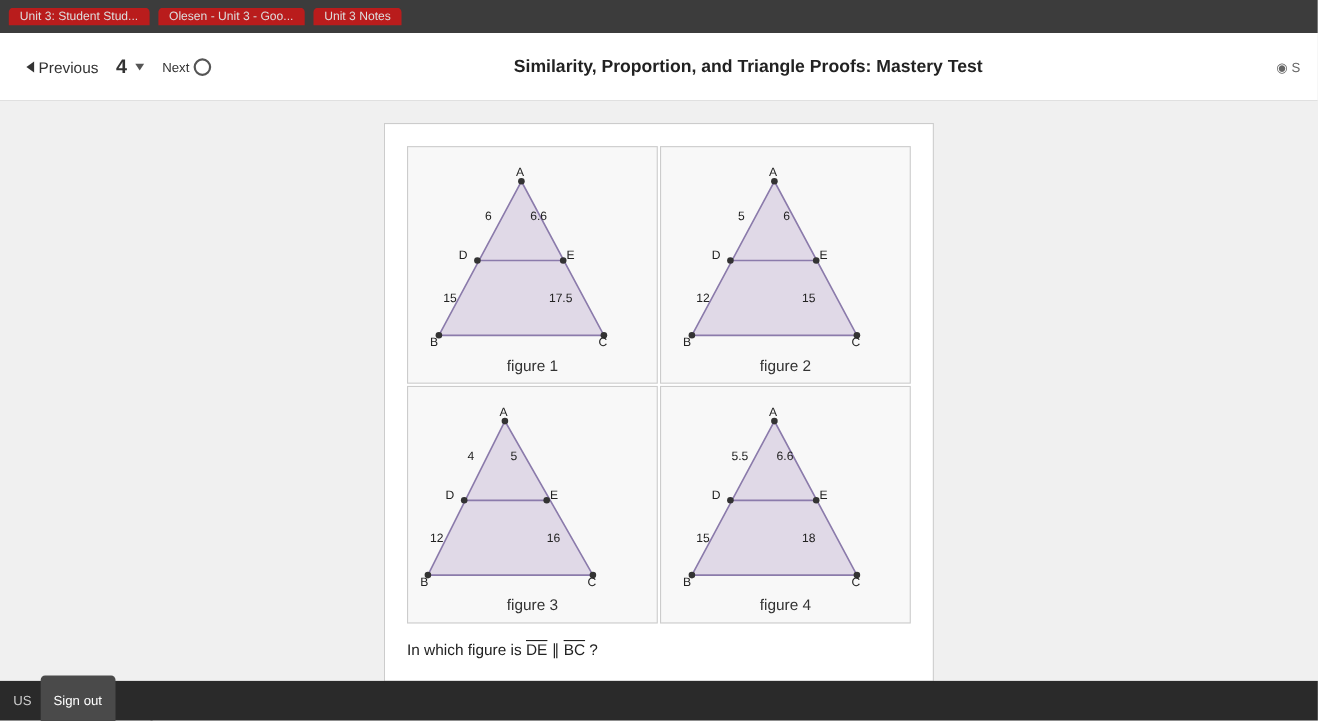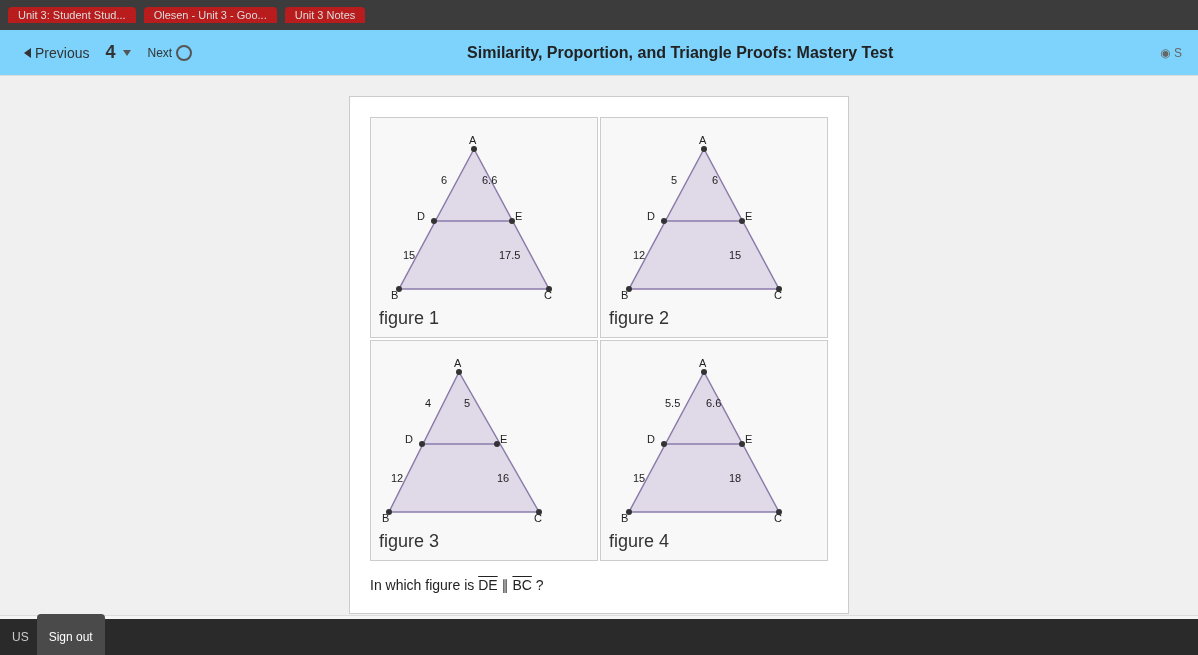--- a/index.html
+++ b/index.html
@@ -29,22 +29,22 @@
       border-radius: 4px 4px 0 0;
       white-space: nowrap;
       overflow: hidden;
       text-overflow: ellipsis;
       max-width: 150px;
     }
 
     
     .nav-bar {
       width: 100%;
-      height: 46px;
-      background: #7dd3fc;
+      height: 62px;
+      background: #ffffff;
       display: flex;
       align-items: center;
       padding: 0 16px;
       border-bottom: 1px solid #ddd;
       gap: 8px;
     }
     .nav-btn {
       display: flex;
       align-items: center;
       gap: 4px;
@@ -134,23 +134,24 @@
 
     .figure-cell {
       border: 1px solid #ccc;
       padding: 16px 8px 8px 8px;
       background: #f8f8f8;
       position: relative;
       min-height: 200px;
     }
 
     .figure-label {
-      font-size: 18px;
+      font-size: 14px;
       color: #333;
       margin-top: 4px;
+      text-align: center;
     }
 
     .question-text {
       font-size: 14px;
       color: #222;
       margin-top: 8px;
     }
 
     .question-text .overline {
       text-decoration: overline;

